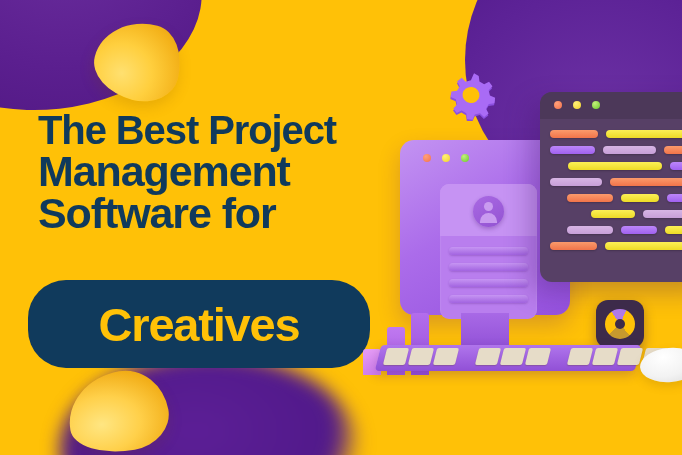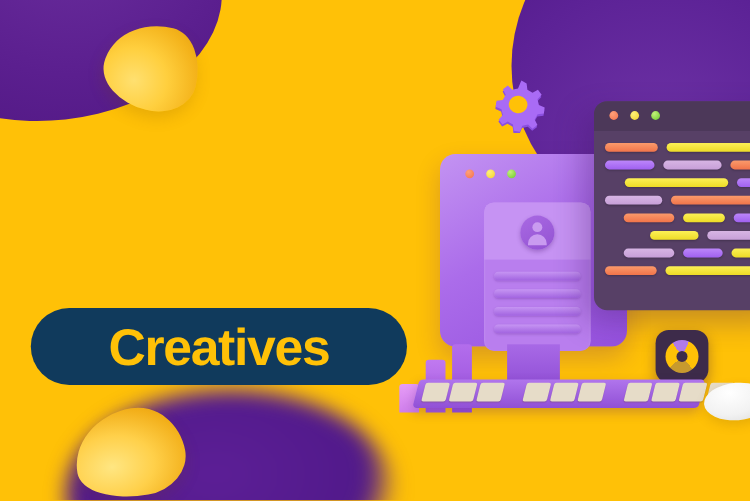--- a/index.html
+++ b/index.html
@@ -48,21 +48,21 @@
     color:#103A5C;
     font-weight:700;
     letter-spacing:-1.1px;
     line-height:0.93;
     white-space:nowrap;
   }
   .hl-1{font-size:40px;}
   .hl-2{font-size:43px;margin-top:2px;}
   .hl-3{font-size:43px;margin-top:2px;}
   .pill{
-    position:absolute;left:28px;top:280px;width:342px;height:70px;
+    position:absolute;left:28px;top:280px;width:342px;height:88px;
     background:#103A5C;border-radius:38px;
     display:flex;align-items:center;justify-content:center;
   }
   .pill span{
     color:#FFC107;font-size:47px;font-weight:700;letter-spacing:-1.2px;
     line-height:1;white-space:nowrap;
   }
 
   
   .illus{position:absolute;left:355px;top:55px;width:327px;height:355px;}
@@ -178,20 +178,25 @@
 <body>
 
 <div class="canvas">
 
   <div class="blob-tl"></div>
   <div class="blob-tr"></div>
   <div class="blob-bl"></div>
   <div class="gold-blob-top"></div>
   <div class="gold-blob-bottom"></div>
 
+  <div class="headline">
+    <div class="hl-line hl-1">The Best Project</div>
+    <div class="hl-line hl-2">Management</div>
+    <div class="hl-line hl-3">Software for</div>
+  </div>
 
   <div class="pill">
     <span>Creatives</span>
   </div>
 
   <div class="illus">
 
     <svg class="gear" viewBox="0 0 52 52">
       <g transform="rotate(8 26 26)">
         <path d="M26 4 l5 2 1.5 5.5 5 2 4.5-3.2 4 4 -3.2 4.5 2 5 5.5 1.5 0 5.6 -5.5 1.5 -2 5 3.2 4.5 -4 4 -4.5-3.2 -5 2 -1.5 5.5 -5.6 0 -1.5-5.5 -5-2 -4.5 3.2 -4-4 3.2-4.5 -2-5 -5.5-1.5 0-5.6 5.5-1.5 2-5 -3.2-4.5 4-4 4.5 3.2 5-2 1.5-5.5 z" fill="#8B4FE0" transform="translate(0,2)"></path>

